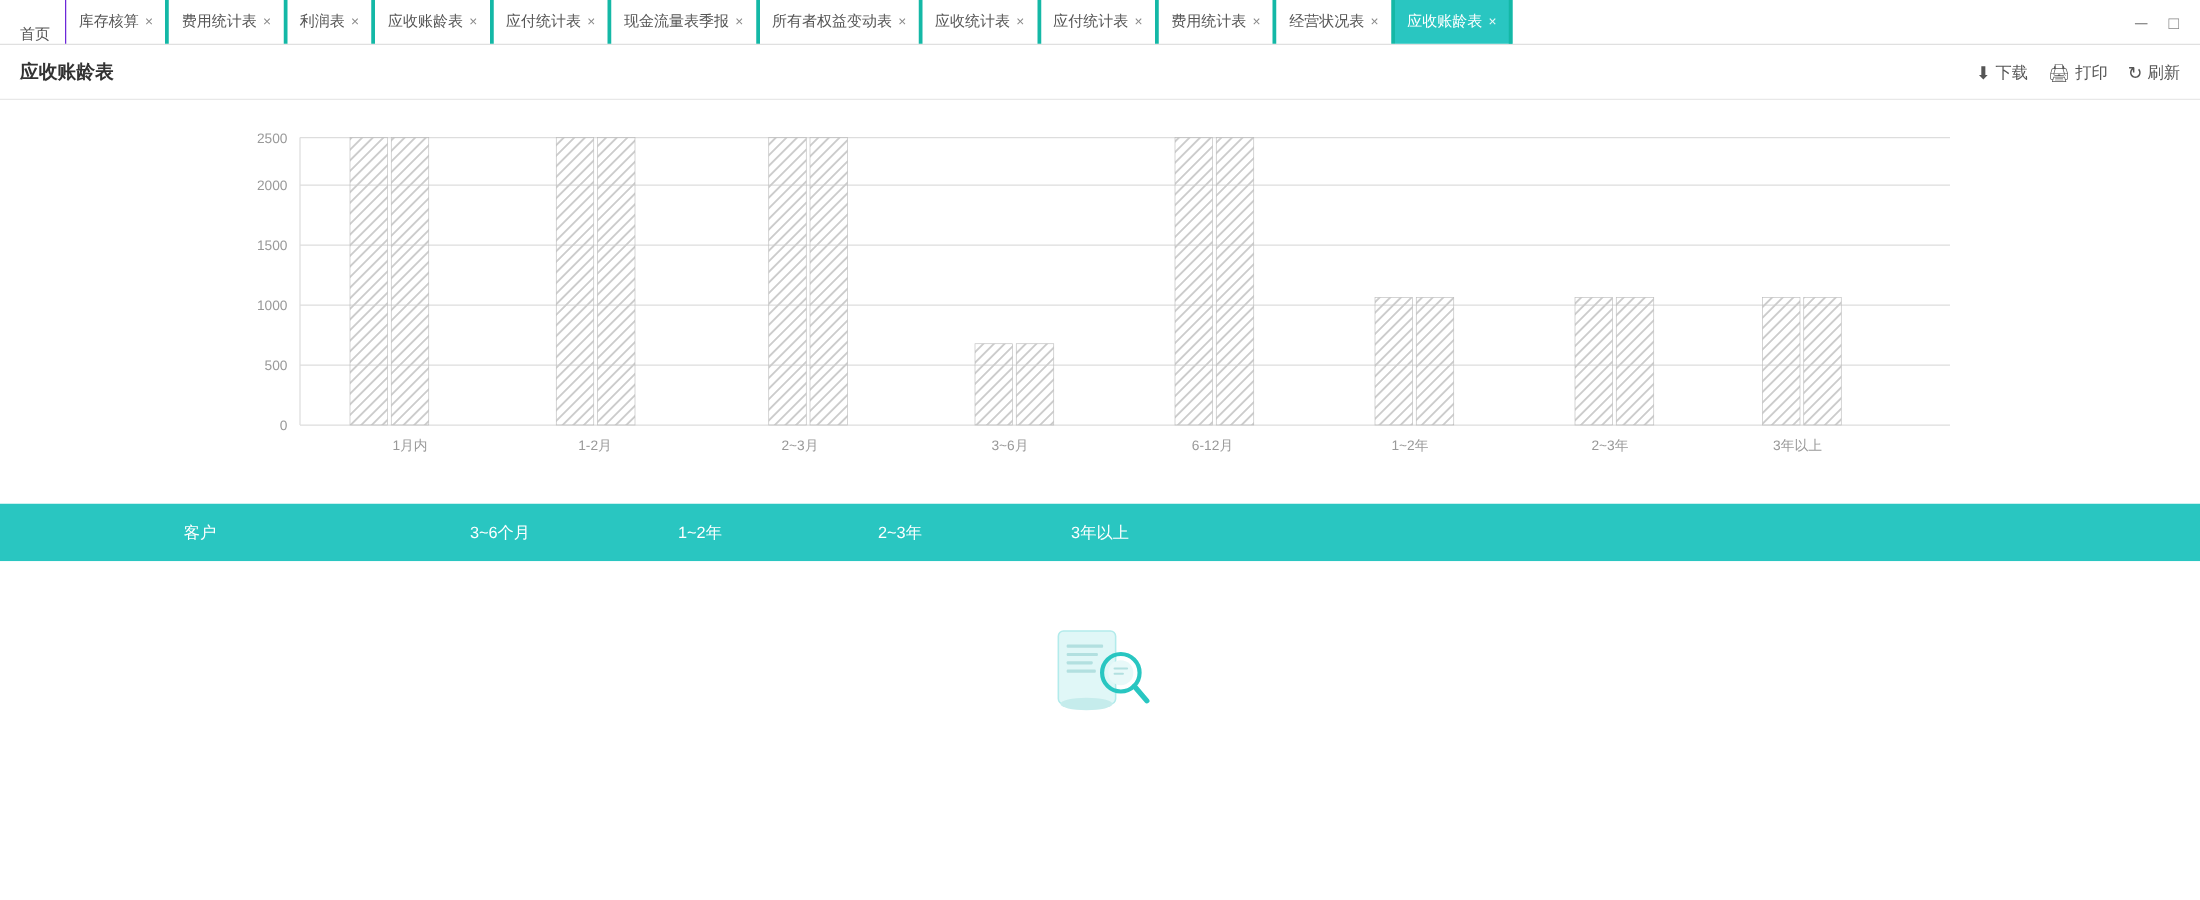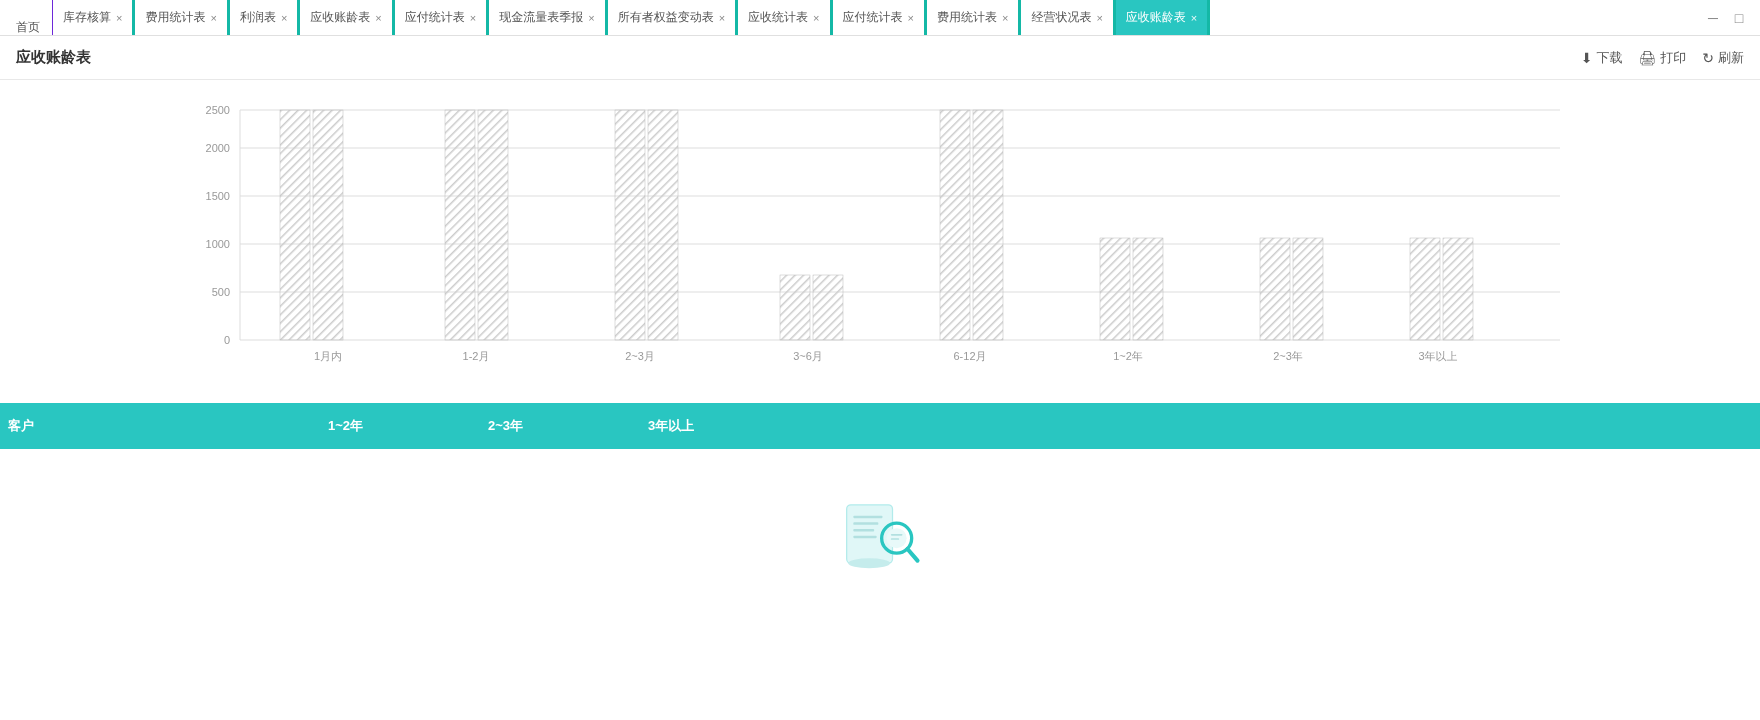--- a/index.html
+++ b/index.html
@@ -110,21 +110,22 @@
     
     .table-header {
       display: grid;
       grid-template-columns: 2fr 1fr 1fr 1fr 1fr 1fr 1fr 1fr 1fr 1fr;
       background: #29c6c1;
       color: #fff;
       font-size: 13px;
     }
     .table-header-cell {
       padding: 14px 8px;
-      font-weight: bold;
+      text-align: center;
+      font-weight: normal;
     }
 
     
     .empty-state {
       display: flex;
       flex-direction: column;
       align-items: center;
       justify-content: center;
       padding: 40px 0 20px 0;
       background: #fff;
@@ -272,20 +273,21 @@
       <text x="1108" y="260" text-anchor="middle" font-size="11" fill="#999">2~3年</text>
 
       <rect x="1230" y="138" width="30" height="102" fill="url(#hatch)" stroke="#bbb" stroke-width="0.5"></rect>
       <rect x="1263" y="138" width="30" height="102" fill="url(#hatch)" stroke="#bbb" stroke-width="0.5"></rect>
       <text x="1258" y="260" text-anchor="middle" font-size="11" fill="#999">3年以上</text>
     </svg>
   </div>
 
   <div class="table-header">
     <div class="table-header-cell">客户</div>
+    <div class="table-header-cell">3~6个月</div>
     <div class="table-header-cell">1~2年</div>
     <div class="table-header-cell">2~3年</div>
     <div class="table-header-cell">3年以上</div>
   </div>
 
   <div class="empty-state">
     <svg class="empty-icon" viewBox="0 0 120 100" xmlns="http://www.w3.org/2000/svg">
 
       <rect x="20" y="15" width="55" height="70" rx="5" ry="5" fill="#e0f7f7" stroke="#b2ebeb" stroke-width="1.5"></rect>
       <rect x="28" y="28" width="35" height="3" rx="1" fill="#b2e0e0"></rect>

